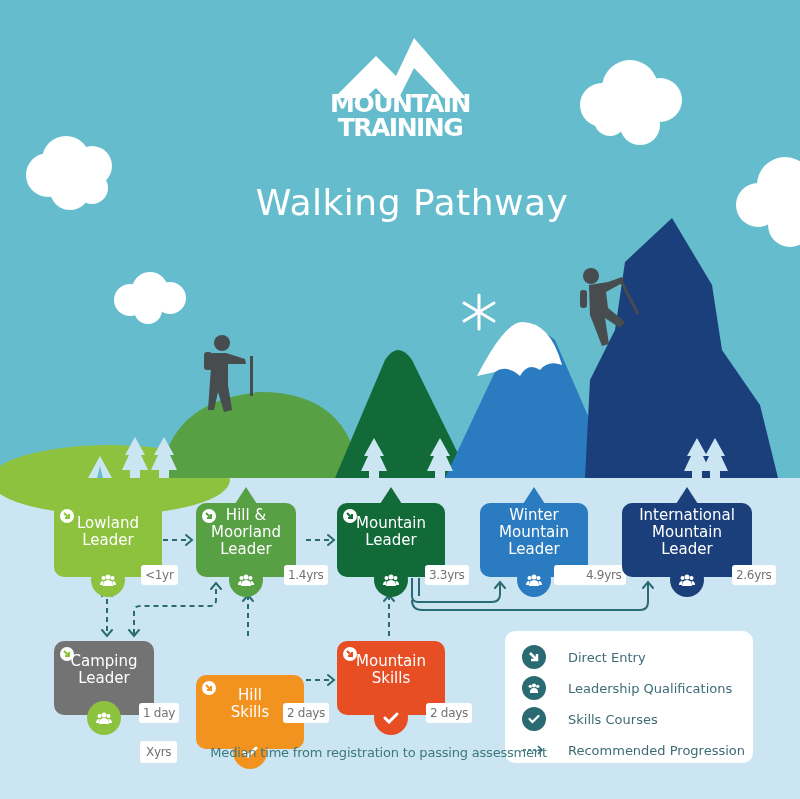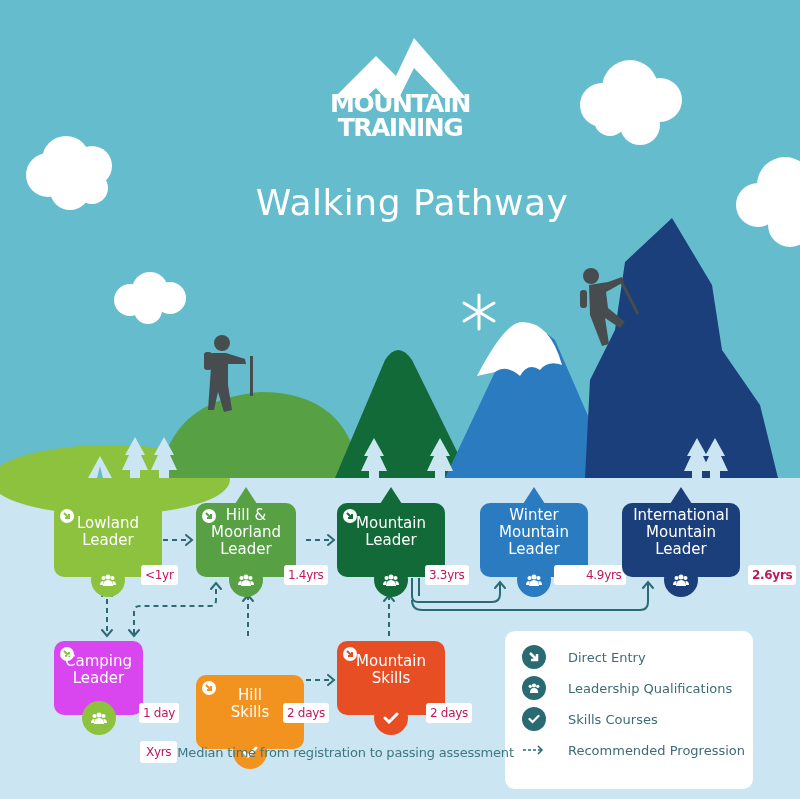--- a/index.html
+++ b/index.html
@@ -11,27 +11,27 @@
   svg.land { position: absolute; left: 0; top: 0; }
   .logo { position: absolute; left: 330px; top: 36px; width: 140px; text-align: center; color: #fff; }
   .logo-text { font-family: "DejaVu Sans", sans-serif; font-weight: bold; font-size: 25px; line-height: 24px; letter-spacing: -1.5px; color: #fff; display: block; }
   .title { position: absolute; left: 12px; top: 182px; width: 800px; text-align: center; color: #fff; font-size: 36px; font-family: "DejaVu Sans", sans-serif; font-weight: normal; letter-spacing: 0.5px; }
 
   .node { position: absolute; border-radius: 10px; color: #fff; display: flex; align-items: center; justify-content: center; text-align: center; font-family: "DejaVu Sans", sans-serif; font-size: 15px; line-height: 17px; }
   .node .label { position: relative; top: -8px; white-space: pre-line; }
   .node .bubble { position: absolute; bottom: -20px; left: 50%; margin-left: -17px; width: 34px; height: 34px; border-radius: 50%; display: flex; align-items: center; justify-content: center; }
   .node .peak { position: absolute; top: -16px; left: 50%; margin-left: -11px; width: 0; height: 0; border-left: 11px solid transparent; border-right: 11px solid transparent; border-bottom: 17px solid; }
   .node .entry { position: absolute; top: 6px; left: 6px; width: 14px; height: 14px; border-radius: 50%; background: #fff; display: flex; align-items: center; justify-content: center; }
-  .tag { position: absolute; background: #fff; color: #be185d; font-family: "DejaVu Sans", sans-serif; font-size: 12px; padding: 3px 4px; border-radius: 3px; letter-spacing: -0.3px; }
-
-  .legend { position: absolute; left: 505px; top: 631px; width: 248px; height: 158px; background: #fff; border-radius: 10px; }
+  .tag { position: absolute; background: #fff; color: #737373; font-family: "DejaVu Sans", sans-serif; font-size: 12px; padding: 3px 4px; border-radius: 3px; letter-spacing: -0.3px; }
+
+  .legend { position: absolute; left: 505px; top: 631px; width: 248px; height: 132px; background: #fff; border-radius: 10px; }
   .legend-row { position: absolute; left: 17px; display: flex; align-items: center; }
   .legend-icon { width: 24px; height: 24px; border-radius: 50%; background: #2a6a73; display: flex; align-items: center; justify-content: center; }
   .legend-label { position: absolute; left: 46px; white-space: nowrap; color: #3d6b74; font-family: "DejaVu Sans", sans-serif; font-size: 13px; }
-  .footnote { position: absolute; left: 140px; top: 741px; display: flex; align-items: center; }
+  .footnote { position: absolute; left: 140px; top: 741px; display: flex; align-items: center; gap: 33px; }
   .footnote .tag { position: static; display: inline-block; padding: 4px 6px; font-size: 12px; }
   .footnote-text { color: #3d7880; font-family: "DejaVu Sans", sans-serif; font-size: 13px; letter-spacing: -0.2px; }
 </style>
 </head>
 <body>
 
 <div class="scene">
   <div class="sky"></div>
   <div class="ground"></div>
 
@@ -215,38 +215,38 @@
           <circle cx="8" cy="3" r="2.5" fill="#fff"></circle>
           <circle cx="3.5" cy="4" r="2" fill="#fff"></circle>
           <circle cx="12.5" cy="4" r="2" fill="#fff"></circle>
           <path d="M3,12 Q3,6 8,6 Q13,6 13,12 Z" fill="#fff"></path>
           <path d="M0,11 Q0,7 3.5,7 L3,11 Z M16,11 Q16,7 12.5,7 L13,11 Z" fill="#fff"></path>
         </svg>
       </div>
   </div>
   <div class="tag" style="left:554px;top:565px;padding-left:32px;">4.9yrs</div>
 
-  <div class="node" style="left:622px;top:503px;width:118px;height:74px;background:#1b3f7a;">
+  <div class="node" style="left:622px;top:503px;width:130px;height:74px;background:#1b3f7a;">
     <div class="peak" style="border-bottom-color:#1b3f7a;"></div>
     <span class="label">International
 Mountain
 Leader</span>
     <div class="bubble" style="background:#1b3f7a;">
         <svg width="16" height="12" viewBox="0 0 16 12">
           <circle cx="8" cy="3" r="2.5" fill="#fff"></circle>
           <circle cx="3.5" cy="4" r="2" fill="#fff"></circle>
           <circle cx="12.5" cy="4" r="2" fill="#fff"></circle>
           <path d="M3,12 Q3,6 8,6 Q13,6 13,12 Z" fill="#fff"></path>
           <path d="M0,11 Q0,7 3.5,7 L3,11 Z M16,11 Q16,7 12.5,7 L13,11 Z" fill="#fff"></path>
         </svg>
       </div>
   </div>
-  <div class="tag" style="left:748px;top:565px;font-weight:bold;">2.6yrs</div>
-
-  <div class="node" style="left:54px;top:641px;width:89px;height:74px;background:#d946ef;">
+  <div class="tag" style="left:732px;top:565px;">2.6yrs</div>
+
+  <div class="node" style="left:54px;top:641px;width:100px;height:74px;background:#737373;">
     <div class="entry">
         <svg width="8" height="8" viewBox="0 0 8 8">
           <path d="M1,1 L6,6 M6,2 L6,6 L2,6" stroke="#8dc23f" stroke-width="2" fill="none"></path>
         </svg>
       </div>
     <span class="label">Camping
 Leader</span>
     <div class="bubble" style="background:#8dc23f;">
         <svg width="16" height="12" viewBox="0 0 16 12">
           <circle cx="8" cy="3" r="2.5" fill="#fff"></circle>

